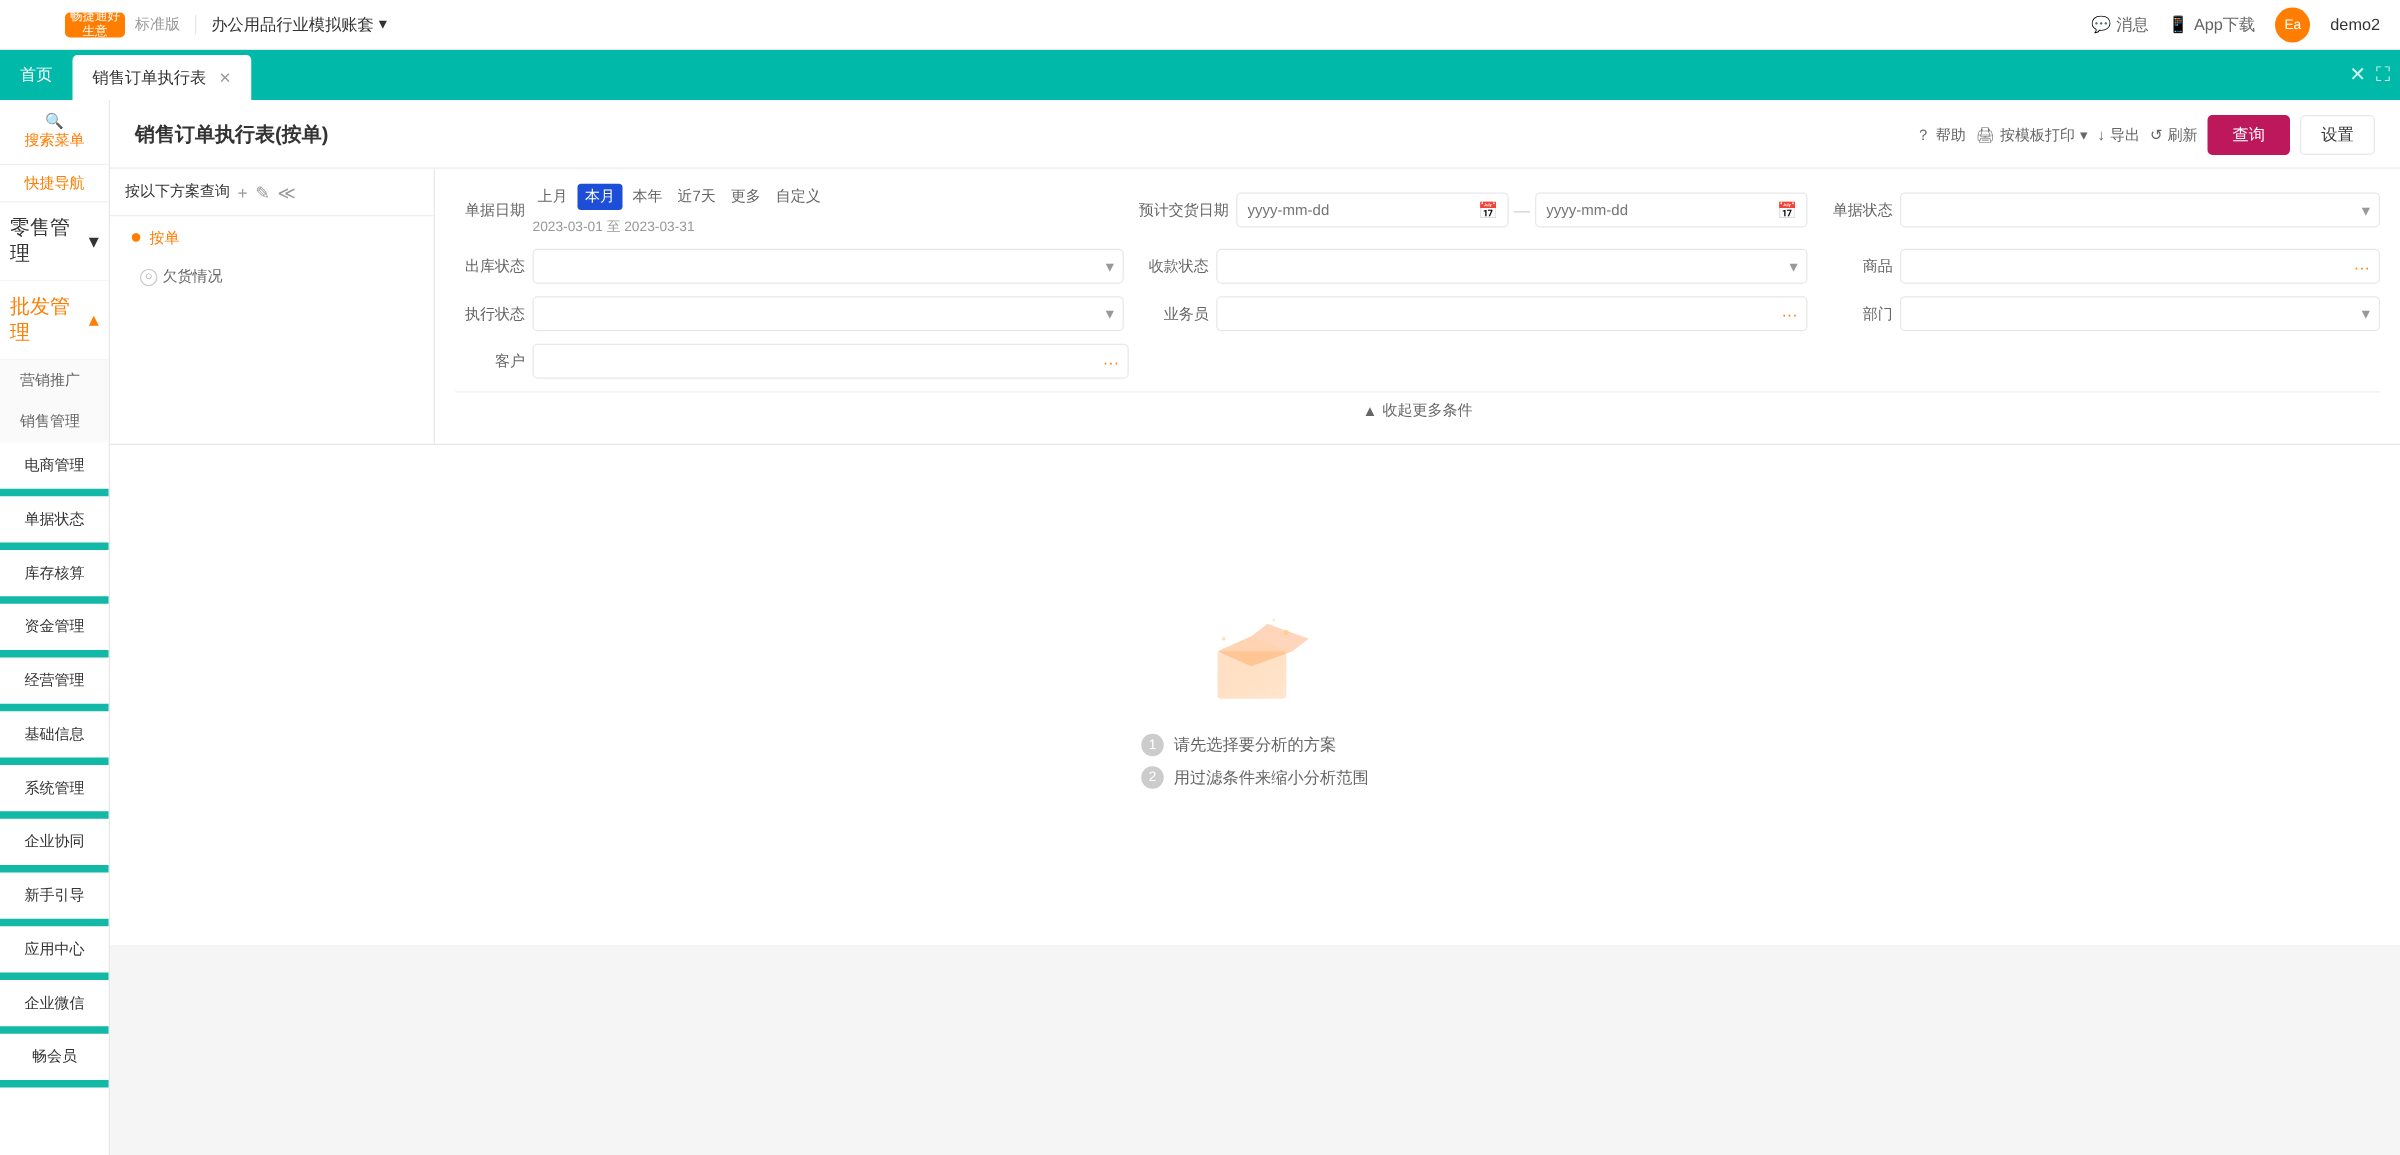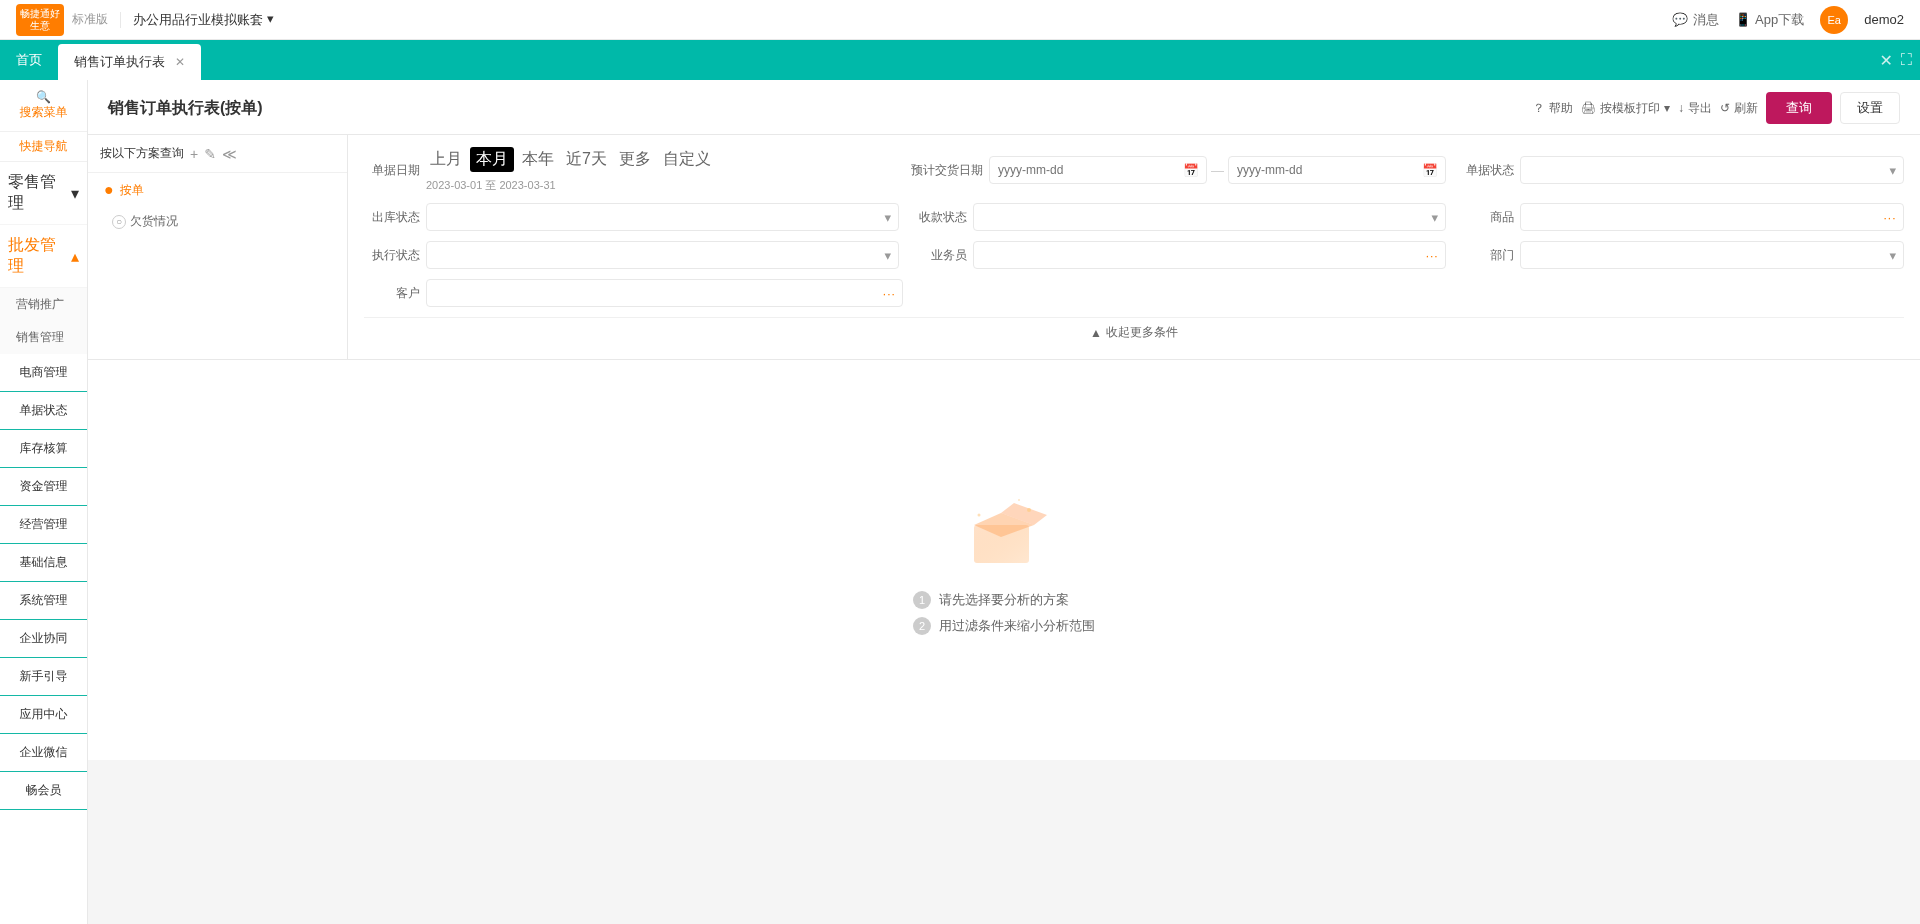--- a/index.html
+++ b/index.html
@@ -10,21 +10,21 @@
       background: #fff;
       height: 40px;
       display: flex;
       align-items: center;
       justify-content: space-between;
       padding: 0 16px;
       border-bottom: 1px solid #e8e8e8;
       flex-shrink: 0;
     }
     .top-header-left { display: flex; align-items: center; gap: 8px; }
-    .logo-box { width: 48px; height: 32px; background: #ff7d00; border-radius: 4px; display: flex; align-items: center; justify-content: center; }
+    .logo-box { width: 48px; height: 20px; background: #ff7d00; border-radius: 4px; display: flex; align-items: center; justify-content: center; margin-left: 36px; }
     .logo-text { color: #fff; font-size: 10px; line-height: 1.2; text-align: center; }
     .app-subtitle { font-size: 12px; color: #999; }
     .breadcrumb-area { display: flex; gap: 4px; font-size: 13px; color: #333; }
     .top-header-right { display: flex; align-items: center; gap: 16px; }
     .header-action { display: flex; align-items: center; gap: 4px; color: #666; font-size: 13px; cursor: pointer; }
     .user-avatar { width: 28px; height: 28px; border-radius: 50%; background: #ff7d00; display: flex; align-items: center; justify-content: center; color: #fff; font-size: 11px; overflow: hidden; }
     .user-name { color: #333; font-size: 13px; }
 
     
     .tab-bar {
@@ -91,21 +91,21 @@
     .sidebar-item {
       padding: 10px 4px;
       text-align: center;
       font-size: 12px;
       color: #333;
       cursor: pointer;
       display: flex;
       flex-direction: column;
       align-items: center;
       gap: 4px;
-      border-bottom: 1px solid #14b8a6;
+      border-bottom: 6px solid #14b8a6;
     }
     .sidebar-item-with-arrow { display: flex; align-items: center; justify-content: space-between; padding: 10px 8px; font-size: 16px; color: #333; cursor: pointer; border-bottom: 1px solid #f5f5f5; }
     .sidebar-item-with-arrow.expanded { color: #ff7d00; }
     .sidebar-sub { background: #fafafa; }
     .sidebar-sub-item { padding: 8px 16px; font-size: 12px; color: #666; cursor: pointer; }
 
     
     .content-area {
       flex: 1;
       overflow: hidden;
@@ -240,27 +240,27 @@
     }
     .date-sep { color: #ccc; }
 
     .date-tabs {
       display: flex;
       align-items: center;
       gap: 4px;
       margin-bottom: 4px;
     }
     .date-tab {
-      font-size: 16px;
+      font-size: 12px;
       color: #666;
       cursor: pointer;
       padding: 2px 4px;
     }
     .date-tab.active {
-      background: #000000;
+      background: #1d4ed8;
       color: #fff;
       border-radius: 3px;
       padding: 2px 6px;
     }
     .date-range-text { font-size: 11px; color: #999; }
 
     .collapse-btn {
       display: flex;
       justify-content: center;
       align-items: center;

